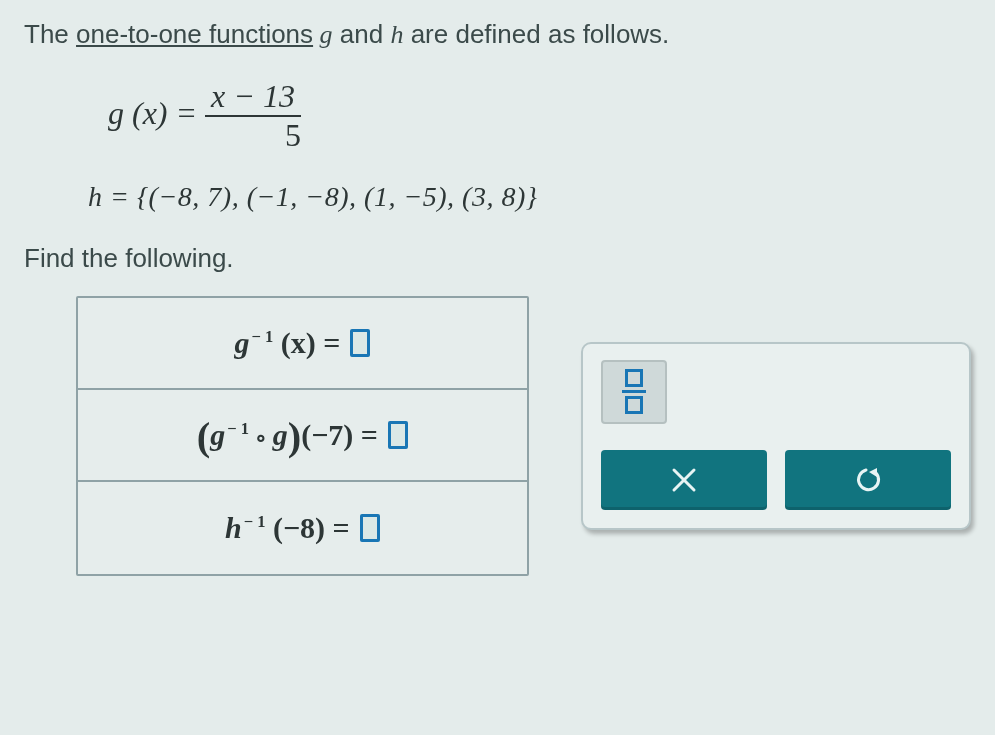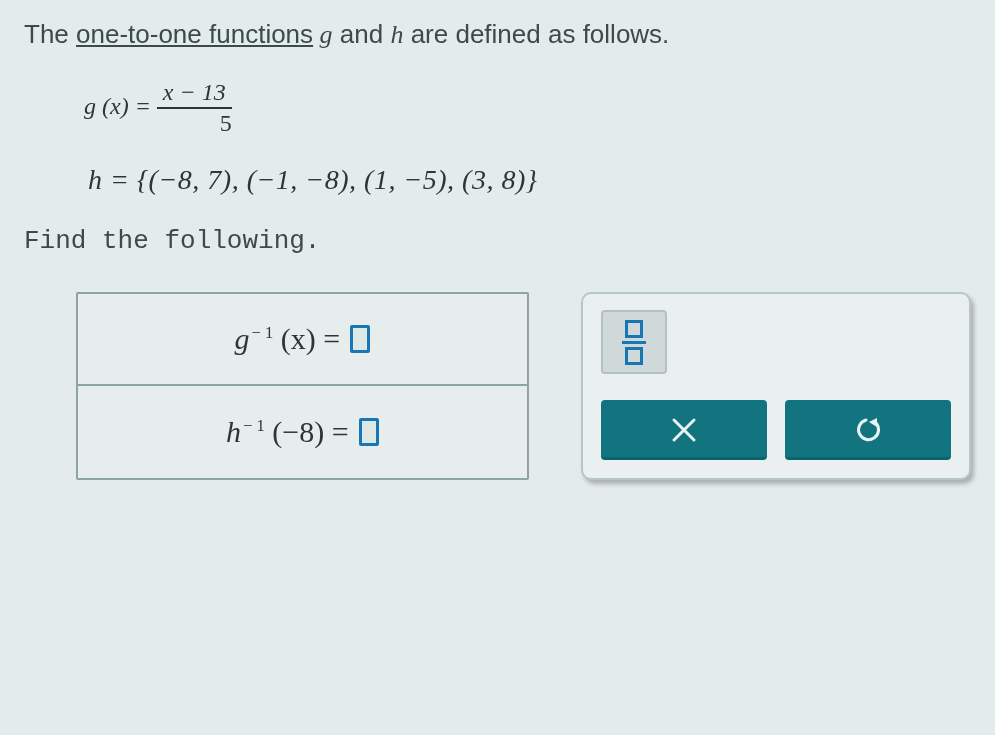--- a/index.html
+++ b/index.html
@@ -15,24 +15,24 @@
     padding: 18px 24px 0 24px;
     position: relative;
   }
   .prompt {
     font-size: 26px;
     line-height: 1.3;
     margin-bottom: 12px;
   }
   .underline { text-decoration: underline; }
   .mathblock {
-    margin-left: 60px;
+    margin-left: 84px;
     margin-top: 28px;
     font-family: 'Times New Roman', serif;
-    font-size: 24px;
+    font-size: 32px;
     font-style: italic;
     color: #2d3636;
   }
   .frac {
     display: inline-block;
     vertical-align: middle;
     text-align: right;
     line-height: 1.05;
     font-style: normal;
   }
@@ -43,28 +43,28 @@
     margin-top: 28px;
     font-family: 'Times New Roman', serif;
     font-size: 28px;
     font-style: italic;
     color: #2d3636;
     letter-spacing: 0.5px;
   }
   .findbelow {
     font-size: 26px;
     margin-top: 30px;
-    margin-bottom: 36px;
-    font-family: Liberation Mono, monospace;
+    margin-bottom: 22px;
   }
   .lower {
     display:flex;
     align-items: center;
     gap: 52px;
     padding-left: 52px;
+    font-weight: bold;
   }
   .answer-table {
     border: 2px solid #8fa2a6;
     border-radius: 2px;
     width: 460px;
     background: rgba(255,255,255,0.08);
   }
   .answer-table .row {
     border-bottom: 2px solid #8fa2a6;
     height: 92px;
@@ -154,20 +154,27 @@
 
       <div class="row">
         <span>
           <span>g</span><span class="sup">− 1</span>
           <span class="norm">(x)</span>
           <span class="norm"> = </span>
         </span>
         <span class="box-icon"></span>
       </div>
 
+      <div class="row">
+        <span>
+          <span class="paren-big">(</span><span>g</span><span class="sup">− 1</span><span class="norm" style="font-size:0.7em;"> ∘ </span><span>g</span><span class="paren-big">)</span><span class="norm">(−7)</span>
+          <span class="norm"> = </span>
+        </span>
+        <span class="box-icon"></span>
+      </div>
 
       <div class="row">
         <span>
           <span>h</span><span class="sup">− 1</span>
           <span class="norm">(−8)</span>
           <span class="norm"> = </span>
         </span>
         <span class="box-icon"></span>
       </div>
 

